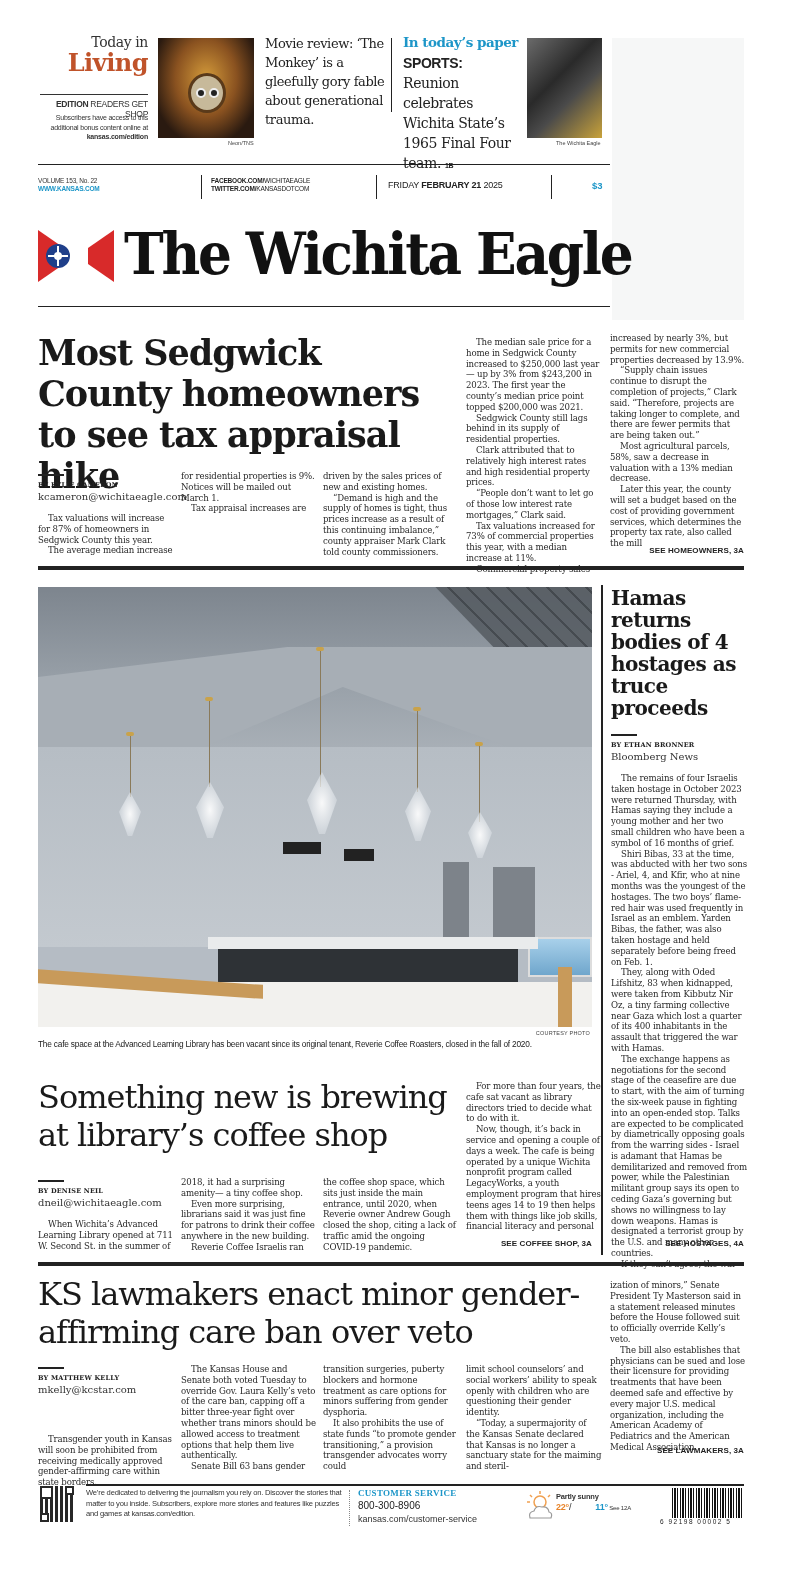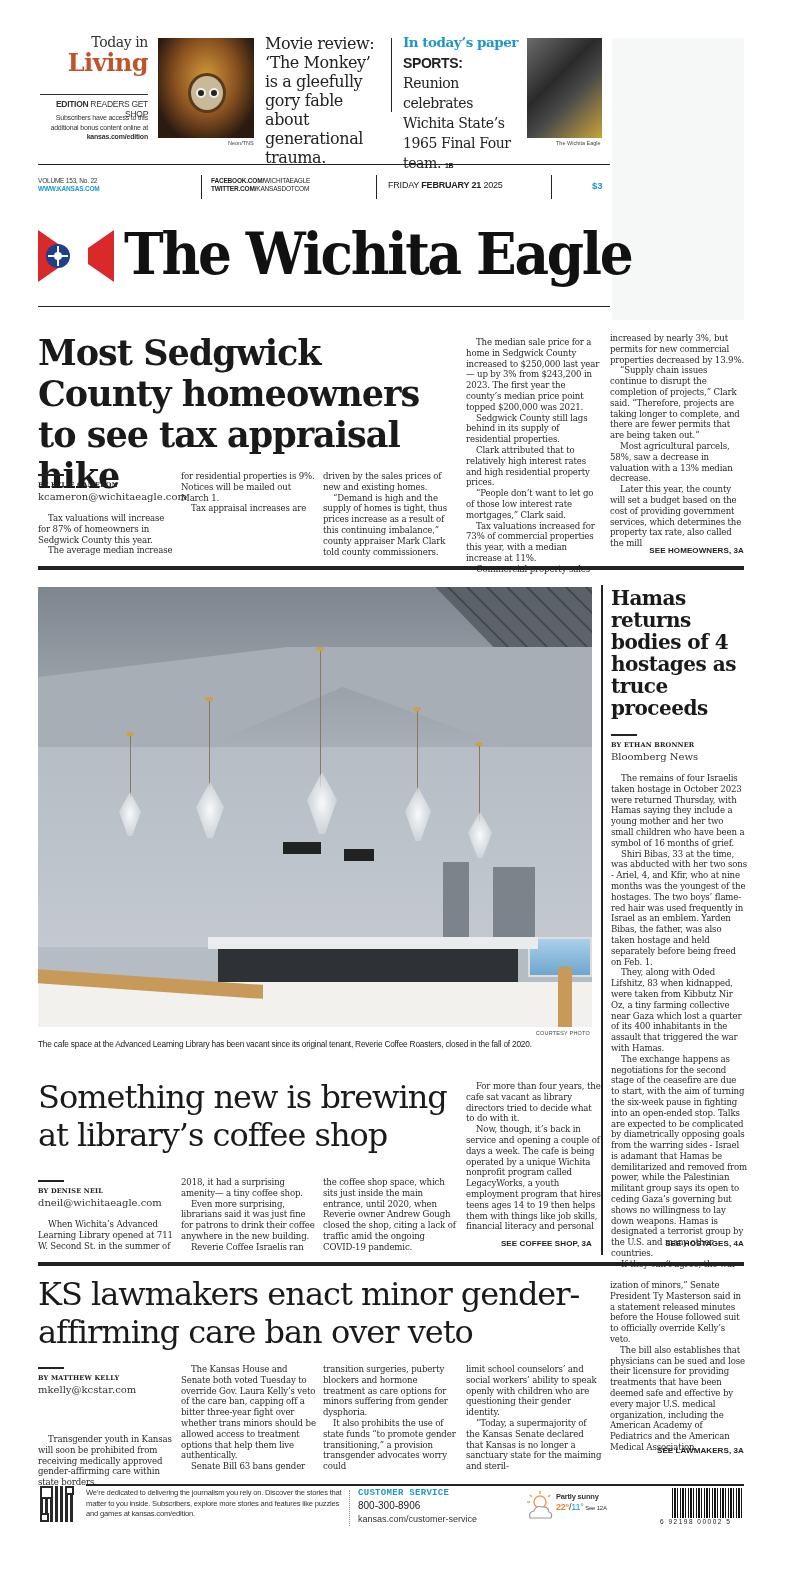--- a/index.html
+++ b/index.html
@@ -12,21 +12,21 @@
   .living { left: 40px; top: 48px; width: 108px; text-align: right; font-size: 24px; font-weight: bold; color: #c0532a; font-family: "DejaVu Serif", serif; letter-spacing: -0.5px; }
   .promo-rule { left: 40px; top: 94px; width: 108px; height: 1px; background: #333; }
   .edition-line { left: 34px; top: 99px; width: 114px; text-align: right; font-size: 8.5px; font-family: "Liberation Sans", sans-serif; letter-spacing: -0.3px; color: #333; }
   .edition-line b { font-weight: bold; }
   .edition-body { left: 30px; top: 113px; width: 118px; text-align: right; font-size: 7px; line-height: 9.5px; font-family: "Liberation Sans", sans-serif; color: #333; letter-spacing: -0.2px; }
   .edition-body b { font-weight: bold; }
   .monkey-img { left: 158px; top: 38px; width: 96px; height: 100px; background: radial-gradient(ellipse at 50% 40%, #d39a3a 0%, #8a5220 45%, #2a1a10 80%); overflow: hidden; }
   .monkey-face { left: 30px; top: 35px; width: 38px; height: 40px; border-radius: 50%; background: #c7b99a; border: 3px solid #5a3a1a; }
   .monkey-eye { width: 10px; height: 10px; border-radius: 50%; background: #222; border: 2px solid #eee; top: 12px; }
   .credit-small { font-size: 5.5px; font-family: "Liberation Sans", sans-serif; color: #444; }
-  .movie-review { left: 265px; top: 34px; width: 120px; font-size: 16px; line-height: 19px; color: #222; font-family: "DejaVu Serif", serif; letter-spacing: -0.4px; }
+  .movie-review { left: 265px; top: 34px; width: 120px; font-size: 13px; line-height: 19px; color: #222; font-family: "DejaVu Serif", serif; letter-spacing: -0.4px; }
   .vrule-top { left: 391px; top: 38px; width: 1px; height: 74px; background: #222; }
   .todays-paper { left: 403px; top: 34px; font-size: 13.5px; font-weight: bold; color: #1d96c8; font-family: "DejaVu Serif", serif; letter-spacing: -0.5px; }
   .sports-promo { left: 403px; top: 53px; width: 118px; font-size: 14px; line-height: 20px; color: #222; font-family: "DejaVu Serif", serif; letter-spacing: -0.4px; }
   .sports-promo b { font-family: "Liberation Sans", sans-serif; font-weight: bold; }
   .sports-promo .pg { font-size: 7px; font-family: "Liberation Sans", sans-serif; font-weight: bold; }
   .sports-img { left: 527px; top: 38px; width: 75px; height: 100px; background: linear-gradient(135deg, #6b6b6b 0%, #2a2a2a 40%, #4a4a4a 60%, #c8a23a 100%); overflow: hidden; }
   .ad-slot { left: 612px; top: 38px; width: 132px; height: 282px; background: #f6f7f7; }
 
   
   .mast-rule-top { left: 38px; top: 164px; width: 572px; height: 1px; background: #222; }
@@ -83,28 +83,28 @@
 
   
   .footer-rule { left: 86px; top: 1484px; width: 658px; height: 1.5px; background: #222; }
   .qr { left: 40px; top: 1486px; width: 34px; height: 36px; background:
       repeating-linear-gradient(90deg, #111 0 3px, #fff 3px 5px),
       #111; opacity: 0.9; }
   .qr::before { content: ""; position: absolute; left: 0; top: 0; width: 9px; height: 9px; border: 2px solid #111; background: #fff; }
   .qr-c { position: absolute; width: 9px; height: 9px; border: 2px solid #111; background: #fff; }
   .footer-text { left: 86px; top: 1488px; width: 260px; font-size: 7.6px; line-height: 10.5px; font-family: "Liberation Sans", sans-serif; color: #333; letter-spacing: -0.2px; }
   .footer-dots { left: 349px; top: 1490px; width: 0; height: 36px; border-left: 1px dotted #888; }
-  .cs-title { left: 358px; top: 1488px; font-size: 9px; font-weight: bold; color: #1d96c8; font-family: Liberation Mono, monospace; letter-spacing: 0.3px; }
+  .cs-title { left: 358px; top: 1488px; font-size: 9px; font-weight: bold; color: #1d96c8; font-family: Liberation Serif, serif; letter-spacing: 0.3px; }
   .cs-phone { left: 358px; top: 1500px; font-size: 10px; color: #222; font-family: "Liberation Sans", sans-serif; }
   .cs-url { left: 358px; top: 1514px; font-size: 9px; color: #333; font-family: "Liberation Sans", sans-serif; }
   .weather-icon { left: 526px; top: 1490px; width: 28px; height: 32px; }
   .weather-cond { left: 556px; top: 1492px; font-size: 7.5px; font-weight: bold; color: #333; font-family: "Liberation Sans", sans-serif; letter-spacing: -0.2px; }
   .weather-temps { left: 556px; top: 1502px; font-size: 9px; font-family: "Liberation Sans", sans-serif; color: #333; letter-spacing: -0.2px; }
   .weather-temps .hi { color: #e8842a; font-weight: bold; }
-  .weather-temps .lo { color: #1d96c8; font-weight: normal; }
+  .weather-temps .lo { color: #1d96c8; font-weight: bold; padding-left: 24px; }
   .weather-temps .see { font-size: 6px; }
   .barcode { left: 672px; top: 1488px; width: 70px; height: 30px; background:
       repeating-linear-gradient(90deg, #111 0 1px, #fff 1px 2px, #111 2px 4px, #fff 4px 5px, #111 5px 6px, #fff 6px 8px); }
   .barcode-num { left: 660px; top: 1518px; width: 84px; font-size: 6.5px; font-family: "Liberation Sans", sans-serif; color: #222; letter-spacing: 1.5px; white-space: nowrap; }
 </style>
 </head>
 <body>
 
 <div class="abs today-in">Today in</div>
 <div class="abs living">Living</div>

